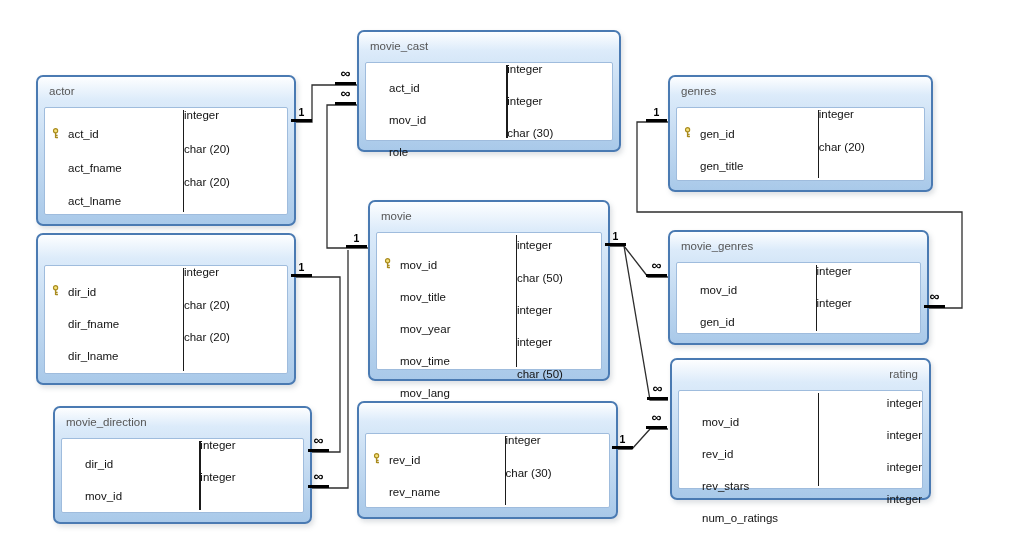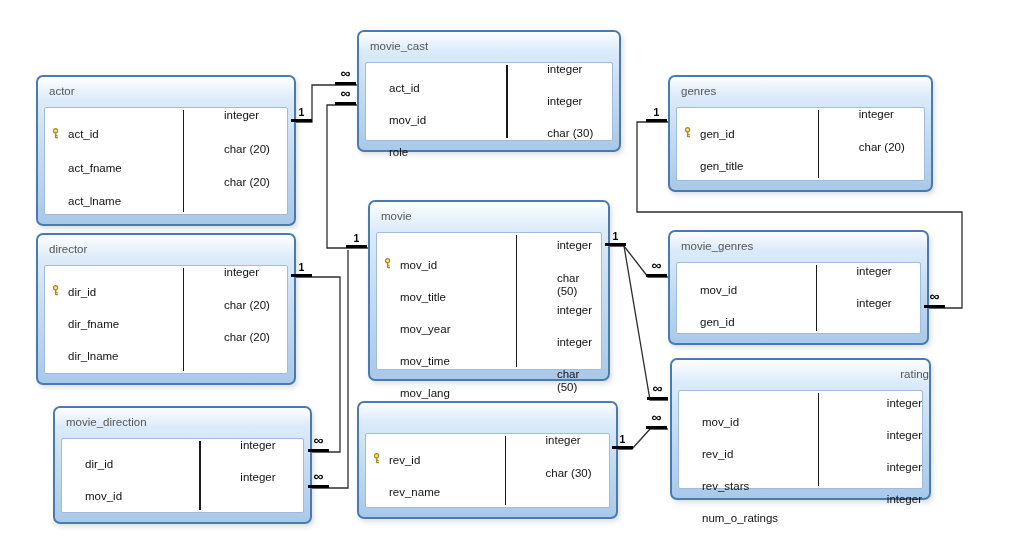--- a/index.html
+++ b/index.html
@@ -3,29 +3,29 @@
 <meta charset="utf-8">
 <style>
   html,body{margin:0;padding:0;background:#fff;}
   #canvas{position:relative;width:1015px;height:557px;background:#ffffff;overflow:hidden;
           font-family:"Liberation Sans",sans-serif;}
   svg.rel-overlay{position:absolute;left:0;top:0;pointer-events:none;}
 
   .tbl{position:absolute;border:2px solid #4a7ab2;border-radius:7px;
        background:linear-gradient(180deg,#fdfeff 0%,#dcebfa 16%,#c6dcf2 50%,#a9c9e9 100%);
        box-shadow:2px 3px 5px rgba(120,130,145,0.25);}
-  .tbl-title{position:absolute;left:0;top:0;right:0;height:30px;padding:8px 0 0 11px;
+  .tbl-title{position:absolute;left:0;top:0;right:0;height:30px;padding:8px 11px 0 11px;
              font-size:11.5px;color:#565656;box-sizing:border-box;}
   .tbl-body{position:absolute;left:6px;right:6px;top:30px;bottom:9px;background:#fff;
             border:1px solid #9fbcdd;border-radius:2px;display:flex;flex-direction:column;
             justify-content:space-around;box-sizing:border-box;}
   .dv{position:absolute;top:2px;bottom:2px;width:1.5px;background:#1b1b1b;left:57%;}
   .row{display:flex;font-size:11.5px;color:#121212;line-height:13px;}
   .c-name{width:57%;display:flex;align-items:center;margin-top:19px;}
-  .c-type{flex:1;padding-left:9px;margin-left:32px;}
+  .c-type{flex:1;padding-left:1px;}
   .kslot{display:inline-block;width:17px;padding-left:6px;flex:0 0 17px;}
   #t-movie .c-name{width:62%;}
   #t-movie .dv{left:62%;}
 
   #t-actor{left:36px;top:75px;width:256px;height:147px;}
   #t-movie_cast{left:357px;top:30px;width:260px;height:118px;}
   #t-genres{left:668px;top:75px;width:261px;height:113px;}
   #t-director{left:36px;top:233px;width:256px;height:148px;}
   #t-movie{left:368px;top:200px;width:238px;height:177px;}
   #t-movie_genres{left:668px;top:230px;width:257px;height:111px;}
@@ -143,21 +143,20 @@
           <span class="c-name">
             <span class="kslot"></span>
             <span>gen_title</span>
           </span>
           <span class="c-type">char (20)</span>
         </div>
       </div>
   </div>
 
   <div class="tbl" id="t-director">
-    <div class="tbl-title">director</div>
     <div class="tbl-body">
       <div class="dv"></div>
     <div class="row">
           <span class="c-name">
             <span class="kslot"><svg width="11" height="11" viewBox="0 0 12 12">
                 <circle cx="5" cy="3" r="2.3" fill="#f5e27a" stroke="#a98b1e" stroke-width="1.2"></circle>
                 <path d="M5 5.2 V11 M5 8 H7.2 M5 10.4 H7.6" stroke="#a98b1e" stroke-width="1.5" fill="none"></path>
               </svg></span>
             <span>dir_id</span>
           </span>

